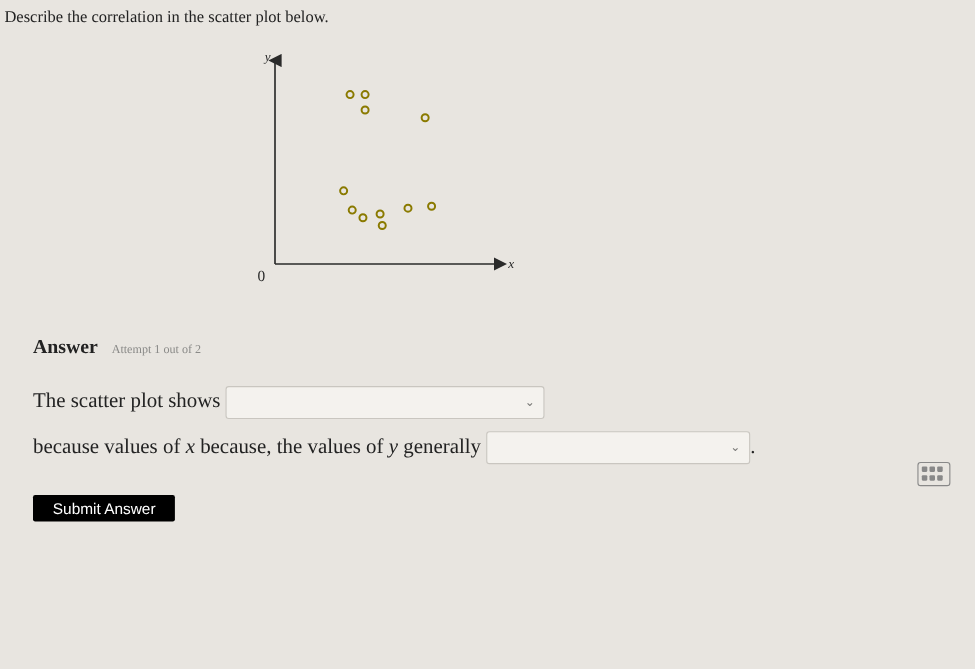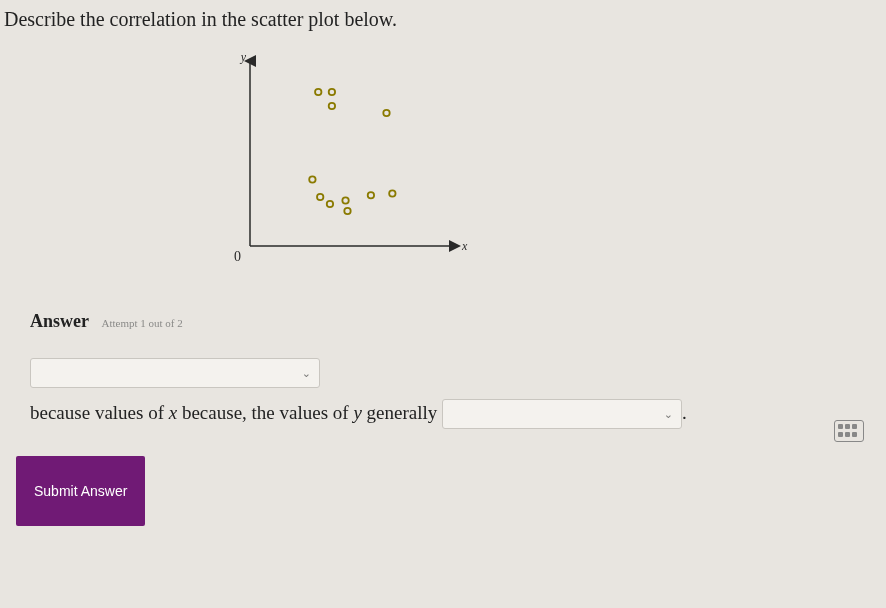--- a/index.html
+++ b/index.html
@@ -7,21 +7,21 @@
     margin: 0;
     padding: 0;
     width: 886px;
     height: 608px;
     background: #e8e5e0;
     font-family: Georgia, 'Times New Roman', serif;
     color: #2a2a2a;
     overflow: hidden;
   }
   .question {
-    font-size: 20px;
+    font-size: 15px;
     padding: 8px 0 0 4px;
     color: #222;
   }
   .plot-area {
     position: relative;
     width: 260px;
     height: 230px;
     margin: 20px auto 30px 220px;
   }
   .plot-area svg { display: block; }
@@ -64,26 +64,26 @@
     top: 50%;
     transform: translateY(-50%);
     font-size: 11px;
     color: #7a7a78;
   }
   .blank1 { width: 290px; }
   .blank2 { width: 240px; }
   .math-var { font-style: italic; font-family: Georgia, serif; }
   .submit-btn {
     display: inline-block;
-    margin: 22px 0 0 16px;
-    background: #701a75;
+    margin: 22px 0 0 30px;
+    background: #000000;
     color: #fff;
     font-family: Arial, sans-serif;
     font-size: 14px;
-    padding: 27px 18px;
+    padding: 4px 18px;
     border: none;
     border-radius: 2px;
     cursor: pointer;
   }
   .keypad-icon {
     position: absolute;
     right: 22px;
     top: 420px;
     width: 30px;
     height: 22px;
@@ -148,20 +148,21 @@
 <div class="keypad-icon">
   <span></span>
     <span></span>
     <span></span>
     <span></span>
     <span></span>
     <span></span>
 </div>
 
 <div class="fill-row">
+  <span>The scatter plot shows</span>
   <span class="blank-select blank1">
     <span></span>
     <span class="chev">⌄</span>
   </span>
   <br>
   <span>because values of </span><span class="math-var">x</span><span> because, the values of </span><span class="math-var">y</span><span> generally</span>
   <span class="blank-select blank2">
     <span></span>
     <span class="chev">⌄</span>
   </span><span class="period">.</span>

